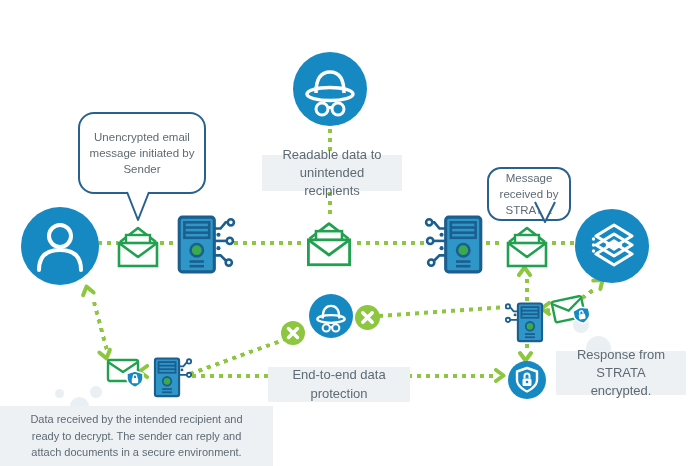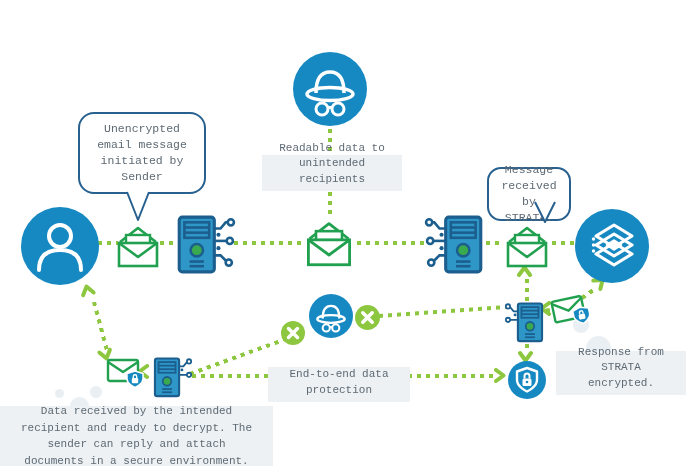--- a/index.html
+++ b/index.html
@@ -1,32 +1,32 @@
 <!DOCTYPE html>
 <html><head>
 <meta charset="utf-8">
 <style>
   html,body{margin:0;padding:0;background:#fff;}
   .canvas{position:relative;width:688px;height:466px;background:#ffffff;overflow:hidden;
-          font-family:Liberation Mono, monospace;}
+          font-family:Liberation Sans, sans-serif;}
   
   .dot-h{position:absolute;height:4px;z-index:1;
          background-image:repeating-linear-gradient(to right,#8dc63f 0 4px,transparent 4px 9px);}
   .dot-v{position:absolute;width:4px;z-index:1;
          background-image:repeating-linear-gradient(to bottom,#8dc63f 0 4px,transparent 4px 9px);}
   .diag{transform-origin:left center;}
   .arrow{position:absolute;width:15px;height:15px;z-index:3;}
   
   .bubble{position:absolute;background:#fff;border:2px solid #28618f;border-radius:16px;
           color:#5e6a74;font-size:11.5px;line-height:1.4;text-align:center;
           display:flex;align-items:center;justify-content:center;padding:6px 8px;
           box-sizing:border-box;z-index:4;}
   .tail{position:absolute;z-index:5;}
-  .label-box{position:absolute;background:#edf1f4;color:#5e6a74;font-size:11px;line-height:1.4;
-             text-align:center;display:flex;align-items:flex-end;justify-content:center;
+  .label-box{position:absolute;background:#edf1f4;color:#5e6a74;font-size:13px;line-height:1.4;
+             text-align:center;display:flex;align-items:center;justify-content:center;
              padding:4px 10px;box-sizing:border-box;z-index:2;}
   .icon{position:absolute;z-index:3;}
   .mirror{transform:scaleX(-1);}
   .deco{position:absolute;border-radius:50%;background:#e9eff3;z-index:0;}
   .footer-box{position:absolute;left:0;top:406px;width:273px;height:60px;background:#edf1f4;
               color:#5e6a74;font-size:11px;line-height:1.5;text-align:center;
               display:flex;align-items:center;justify-content:center;padding:6px 18px;
               box-sizing:border-box;z-index:2;}
 </style>
 </head>

